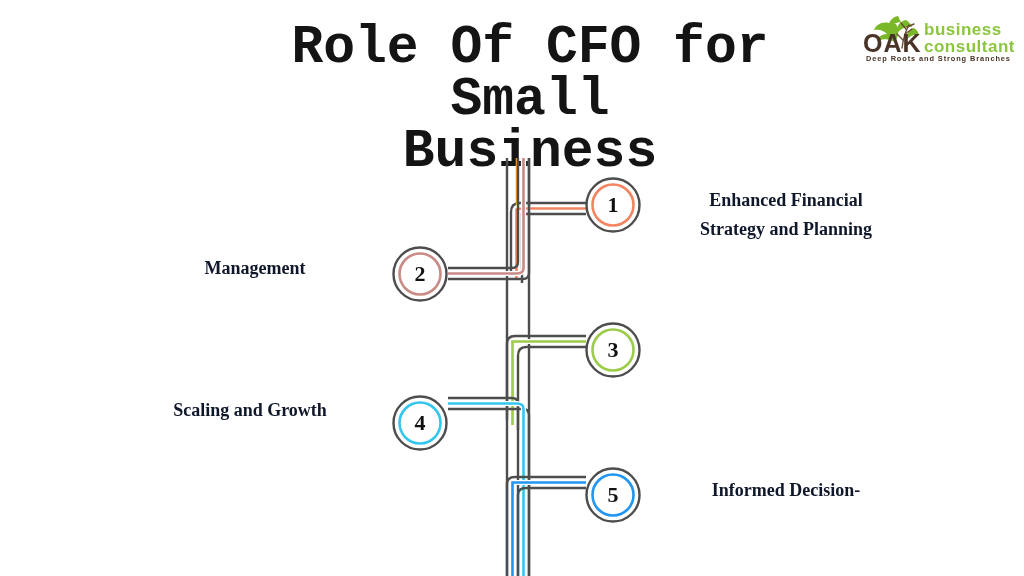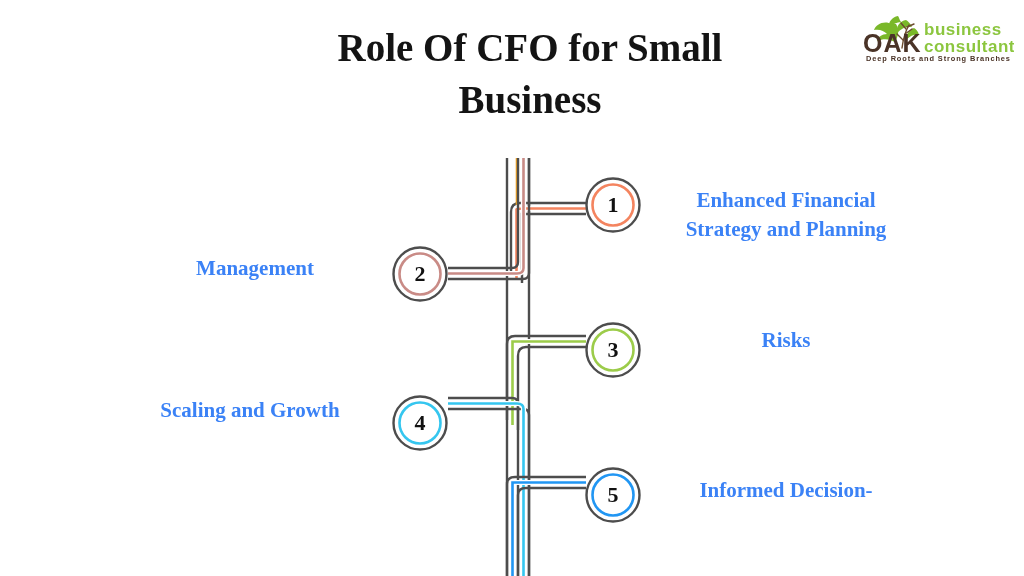--- a/index.html
+++ b/index.html
@@ -18,23 +18,23 @@
 
   
   #title-block {
     position: absolute;
     left: 230px;
     top: 22px;
     width: 600px;
     text-align: center;
   }
   #title-block .title-line {
-    font-family: Liberation Serif, serif;
+    font-family: Liberation Mono, monospace;
     font-weight: bold;
-    font-size: 39px;
+    font-size: 53px;
     line-height: 52px;
     letter-spacing: 0px;
     color: #141414;
   }
 
   
   #logo {
     position: absolute;
     left: 862px;
     top: 8px;
@@ -64,23 +64,23 @@
     line-height: 54px;
     color: #111111;
     pointer-events: none;
   }
 
   
   .node-label {
     position: absolute;
     font-family: "Liberation Serif", "DejaVu Serif", serif;
     font-weight: bold;
-    font-size: 21px;
+    font-size: 18px;
     line-height: 29px;
-    color: #3b82f6;
+    color: #0f172a;
   }
   .node-label.right { text-align: center; }
   .node-label.left  { text-align: center; }
 </style>
 </head>
 <body>
 
 <div id="title-block">
   <div class="title-line">Role Of CFO for Small</div>
   <div class="title-line">Business</div>
@@ -206,21 +206,20 @@
 <div class="node-label right" style="left:658px; top:186px; width:256px;">
   <div>Enhanced Financial</div>
   <div>Strategy and Planning</div>
 </div>
 
 <div class="node-label left" style="left:120px; top:254px; width:270px;">
   <div>Management</div>
 </div>
 
 <div class="node-label right" style="left:658px; top:326px; width:256px;">
-  <div>Risks</div>
 </div>
 
 <div class="node-label left" style="left:110px; top:396px; width:280px;">
   <div>Scaling and Growth</div>
 </div>
 
 <div class="node-label right" style="left:658px; top:476px; width:256px;">
   <div>Informed Decision-</div>
 </div>
 

